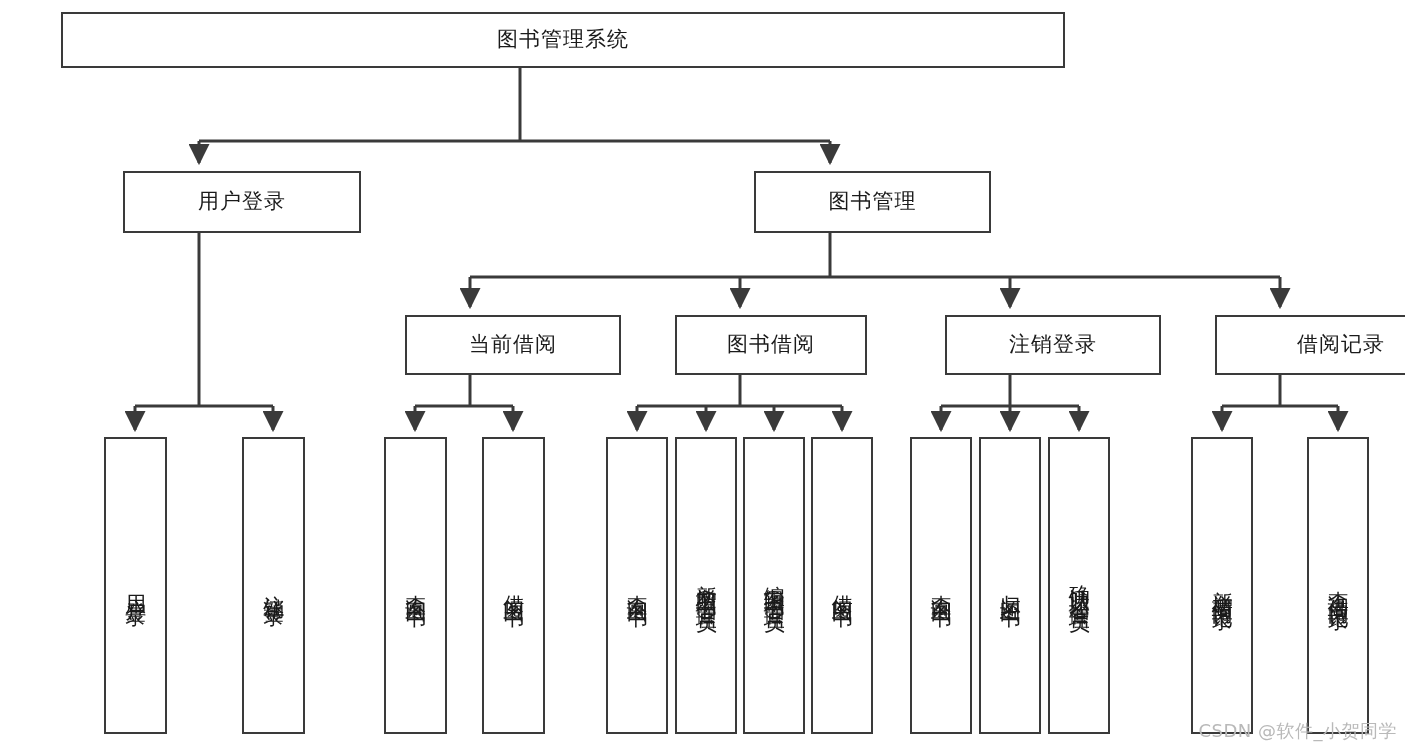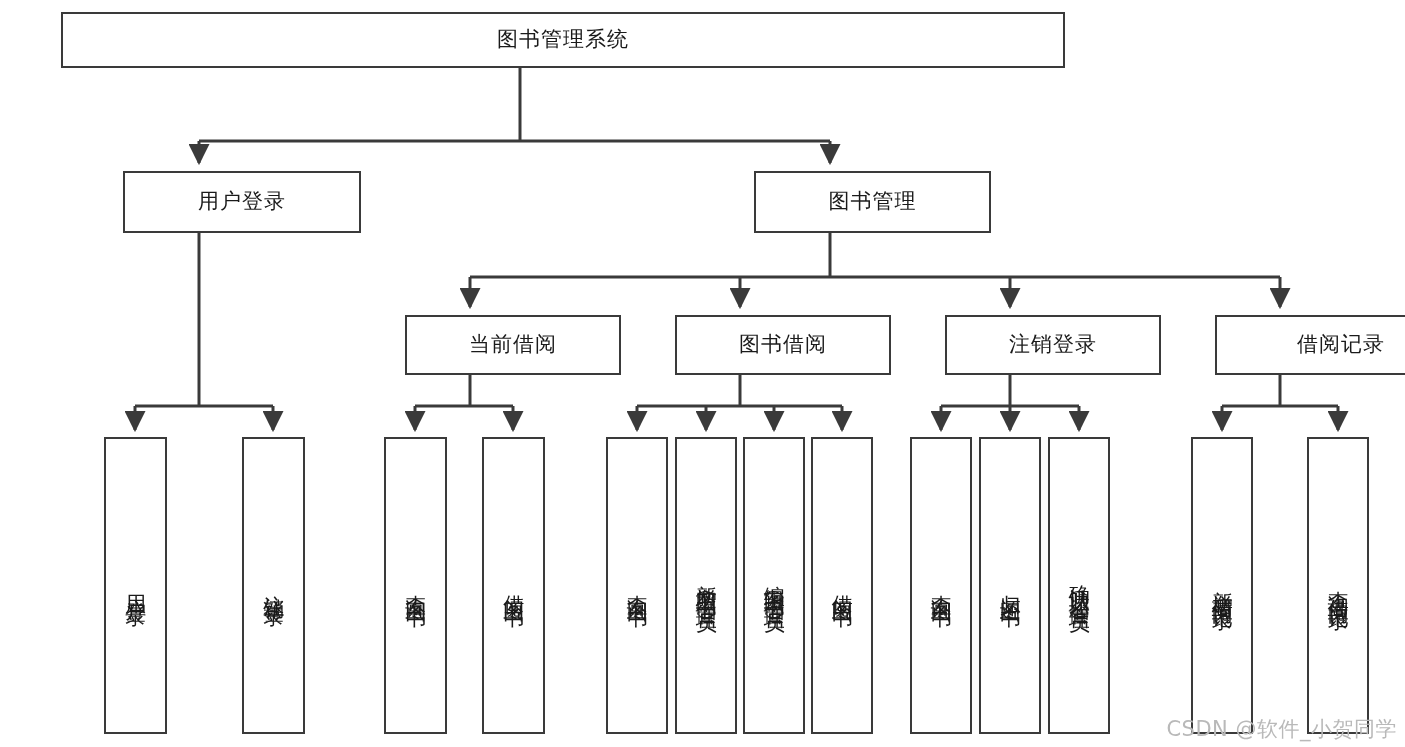--- a/index.html
+++ b/index.html
@@ -55,21 +55,21 @@
     left: 0;
     top: 0;
     width: 1405px;
     height: 747px;
     pointer-events: none;
   }
   .watermark {
     position: absolute;
     right: 8px;
     bottom: 4px;
-    font-size: 21px;
+    font-size: 18px;
     color: #b9b9b9;
     letter-spacing: 0.5px;
     white-space: nowrap;
   }
 </style>
 </head>
 <body>
 
 <div id="canvas">
 
@@ -132,21 +132,21 @@
   </div>
 
   <div class="node horiz" style="left:711px; top:171px; width:237px; height:62px;">
     <span>图书管理</span>
   </div>
 
   <div class="node horiz" style="left:362px; top:315px; width:216px; height:60px;">
     <span>当前借阅</span>
   </div>
 
-  <div class="node horiz" style="left:632px; top:315px; width:216px; height:60px;">
+  <div class="node horiz" style="left:632px; top:315px; width:192px; height:60px;">
     <span>图书借阅</span>
   </div>
 
   <div class="node horiz" style="left:902px; top:315px; width:216px; height:60px;">
     <span>注销登录</span>
   </div>
 
   <div class="node horiz" style="left:1172px; top:315px; width:252px; height:60px;">
     <span>借阅记录</span>
   </div>

